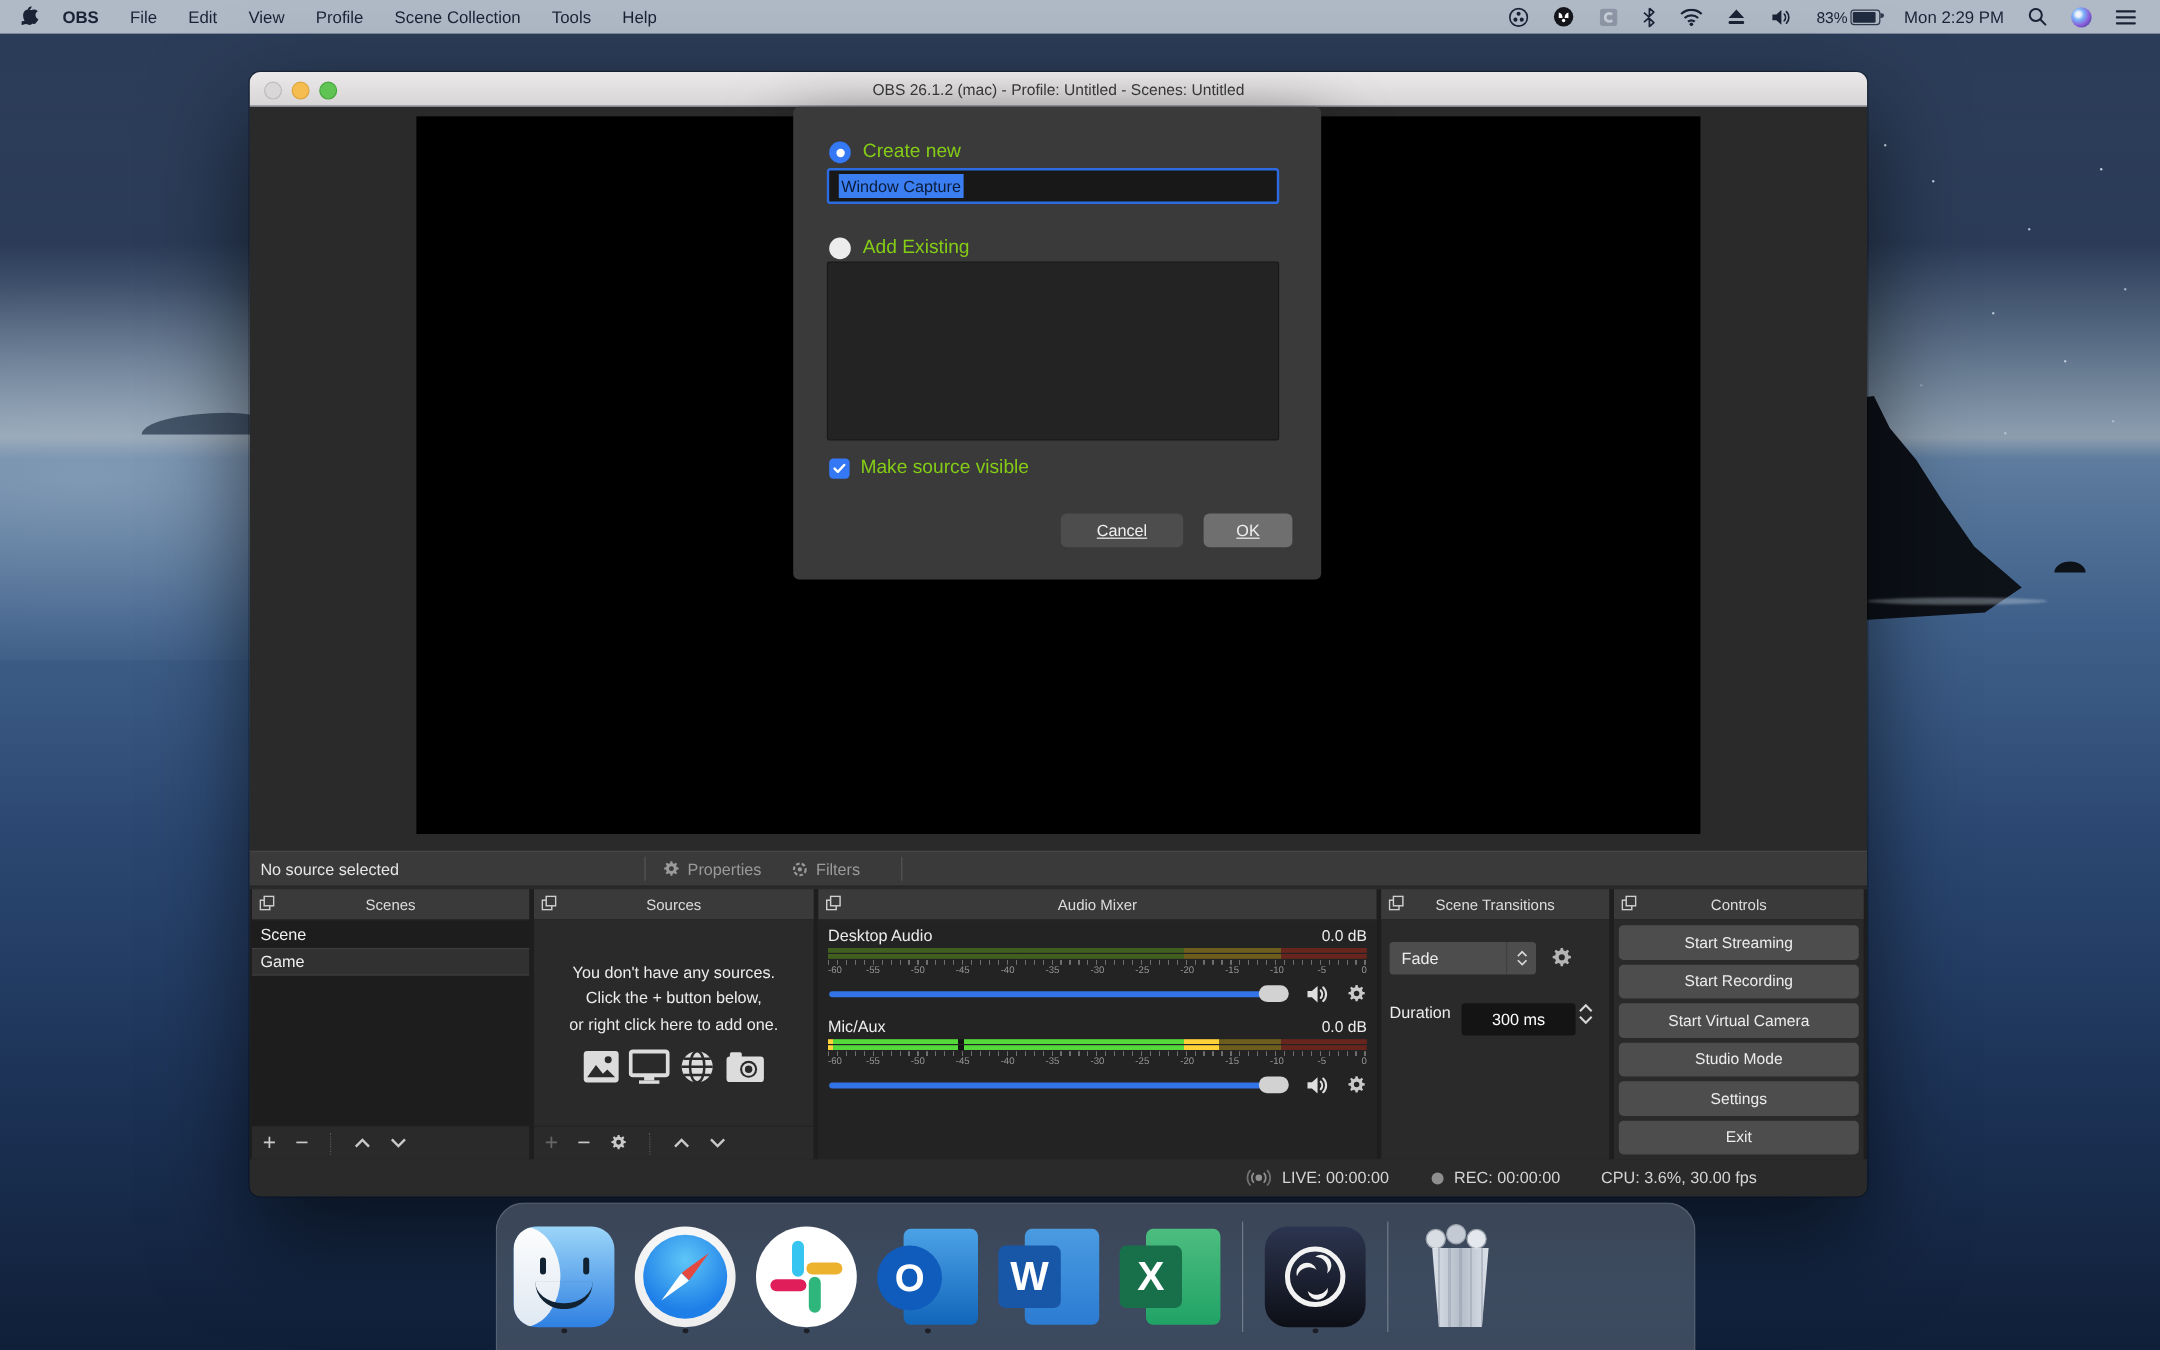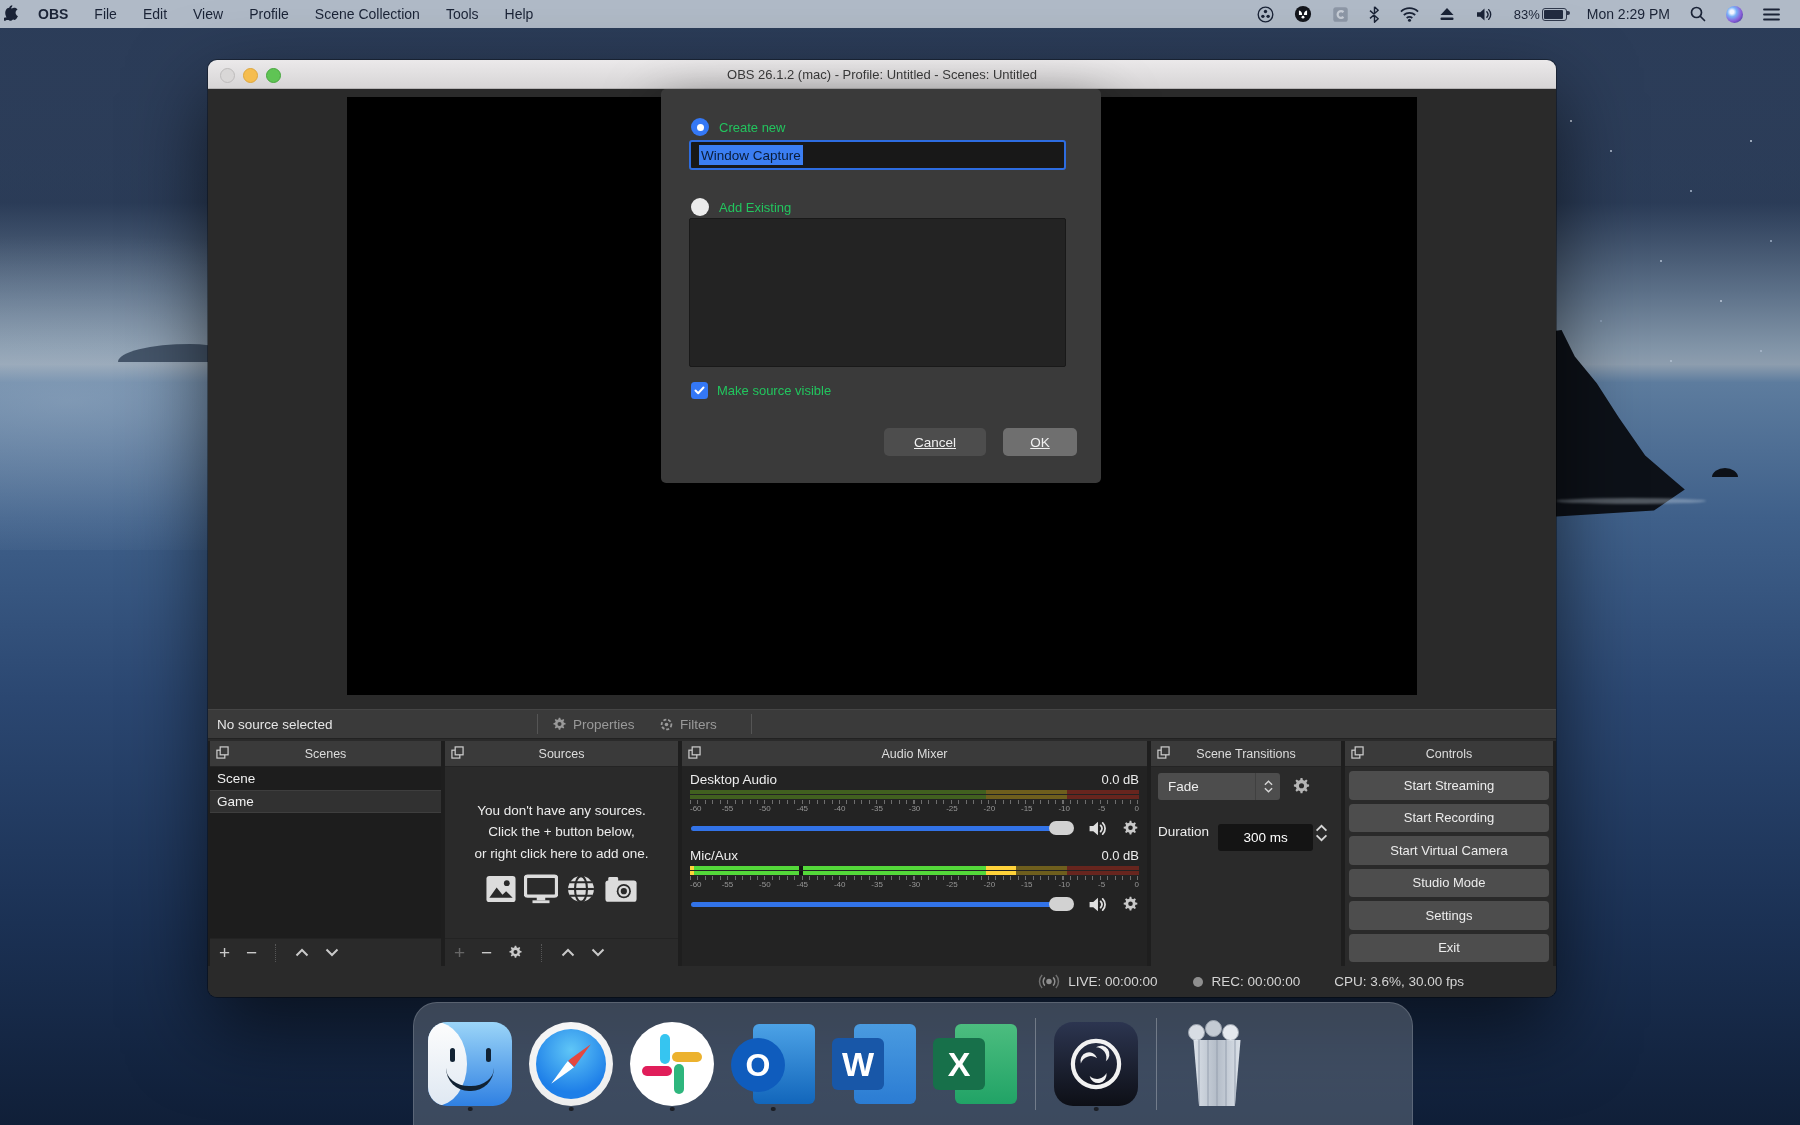--- a/index.html
+++ b/index.html
@@ -20,21 +20,21 @@
   .wallpaper .island-left{position:absolute;left:118px;top:344px;width:120px;height:18px;background:#36465c;
     border-radius:60% 40% 0 0/100% 100% 0 0;opacity:.85;}
   .wallpaper .cliff{position:absolute;left:1500px;top:330px;width:220px;height:190px;background:#0d1118;
     clip-path:polygon(0 4%,28% 0,34% 14%,44% 28%,54% 46%,66% 66%,78% 78%,84% 84%,70% 95%,0 100%);}
   .wallpaper .rock{position:absolute;left:1712px;top:468px;width:26px;height:9px;background:#0d1118;border-radius:50% 50% 20% 20%/100% 100% 0 0;}
   .wallpaper .foam{position:absolute;left:1556px;top:498px;width:150px;height:6px;background:rgba(210,222,232,.35);border-radius:50%;filter:blur(1px);}
 
   
   .menubar{position:absolute;left:0;top:0;width:100%;height:28px;background:rgba(182,191,204,.96);
     display:flex;align-items:center;color:#1a2336;font-size:14px;}
-  .menubar .left{display:flex;align-items:center;gap:0;}
+  .menubar .left{display:flex;align-items:center;gap:0;padding-left:14px;}
   .menu-item{padding:0 13px;line-height:28px;}
   .menu-item.app{font-weight:700;}
   .apple{width:15px;height:18px;margin:0 6px 0 4px;display:block;}
   .menubar .right{margin-left:auto;display:flex;align-items:center;gap:0;padding-right:10px;}
   .status-item{display:flex;align-items:center;padding:0 10px;height:28px;}
   .status-item svg{display:block;}
   .clock{font-size:14px;}
   .batt-pct{font-size:13px;margin-right:2px;}
   .battery{width:23px;height:11px;border:1.4px solid #30394c;border-radius:3px;position:relative;}
   .battery .fill{position:absolute;left:1px;top:1px;bottom:1px;width:83%;background:#222c40;border-radius:1px;}
@@ -57,21 +57,21 @@
   .canvas{position:absolute;left:139px;top:8px;width:1070px;height:598px;background:#000;}
 
   
   .dialog{position:absolute;left:453px;top:0;width:440px;height:394px;background:#3a3a3a;border-radius:5px;
     box-shadow:0 20px 55px rgba(0,0,0,.65);}
   .radio-row{position:absolute;left:30px;display:flex;align-items:center;gap:10px;height:20px;}
   .radio{width:18px;height:18px;border-radius:50%;box-sizing:border-box;}
   .radio.on{background:#3478f6;position:relative;}
   .radio.on:after{content:"";position:absolute;left:5.5px;top:5.5px;width:7px;height:7px;border-radius:50%;background:#fff;}
   .radio.off{background:#ececec;}
-  .dlg-label{font-size:13px;color:#22c55e;}
+  .dlg-label{font-size:16px;color:#84cc16;}
   .name-field{position:absolute;left:28px;top:51px;width:377px;height:30px;background:#181818;
     border:2px solid #2d6ce0;border-radius:3px;box-sizing:border-box;display:flex;align-items:center;padding-left:8px;}
   .name-field .sel{background:#3b7ef2;color:#0a1c38;font-size:13.5px;padding:2.5px 2px;}
   .listbox{position:absolute;left:28px;top:129px;width:377px;height:149px;background:#232323;
     border:1px solid #191919;border-radius:2px;box-sizing:border-box;}
   .check-row{position:absolute;left:30px;top:291px;display:flex;align-items:center;gap:9px;height:20px;}
   .checkbox{width:17px;height:17px;border-radius:3.5px;background:#3478f6;display:flex;align-items:center;justify-content:center;}
   .dlg-btn{position:absolute;top:339px;height:28px;border-radius:5px;color:#f0f0f0;font-size:13.5px;
     display:flex;align-items:center;justify-content:center;text-decoration:underline;}
   .btn-cancel{left:223px;width:102px;background:#4d4d4d;}
@@ -123,21 +123,21 @@
   .ruler{position:relative;height:14px;margin-top:1px;}
   .ruler .ticks{position:absolute;left:0;right:0;top:0;height:3.5px;
     background:repeating-linear-gradient(to right,#6e6e6e 0 1px,transparent 1px 7.45px);}
   .ruler .lbl{position:absolute;top:4px;font-size:8px;color:#969696;transform:translateX(-50%);}
   .slider-row{display:flex;align-items:center;margin-top:5px;height:18px;}
   .slider-track{flex:1;height:5px;background:#3273e8;border-radius:2.5px;position:relative;margin-left:1px;}
   .slider-handle{position:absolute;right:-2px;top:-4.5px;width:25px;height:14px;background:#d2d2d2;border-radius:7px;}
   .slider-row .spk{margin-left:16px;} .slider-row .gear{margin-left:13px;}
 
   
-  .trans-body{padding:6px 7px;}
+  .trans-body{padding:18px 7px;}
   .trans-row1{display:flex;align-items:center;}
   .select{width:122px;height:27px;background:#4d4d4d;border-radius:3px;display:flex;align-items:center;box-sizing:border-box;}
   .select .val{flex:1;padding-left:10px;font-size:13.5px;color:#ededed;}
   .select .stepper{width:24px;height:100%;border-left:1px solid #404040;display:flex;flex-direction:column;
     align-items:center;justify-content:center;gap:1px;}
   .trans-row1 .gearbtn{margin-left:12px;display:flex;}
   .trans-row2{display:flex;margin-top:24px;}
   .dur-label{font-size:13.5px;color:#ececec;}
   .spin{margin-left:9px;width:95px;height:27px;background:#141414;border-radius:3px;position:relative;
     display:flex;align-items:center;justify-content:center;}

